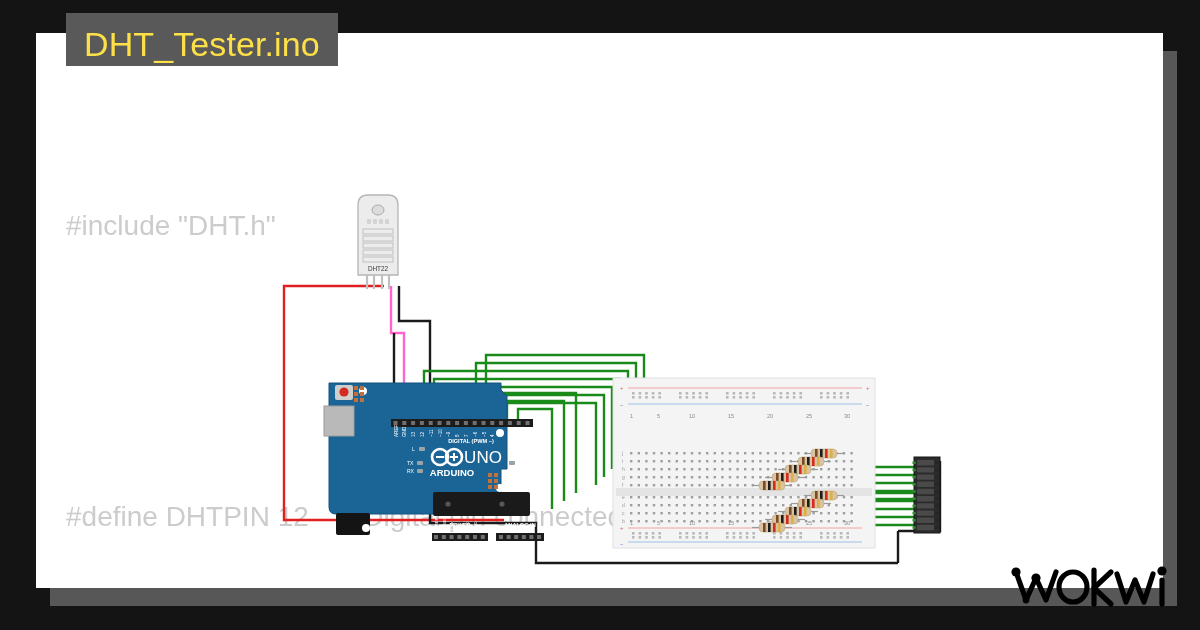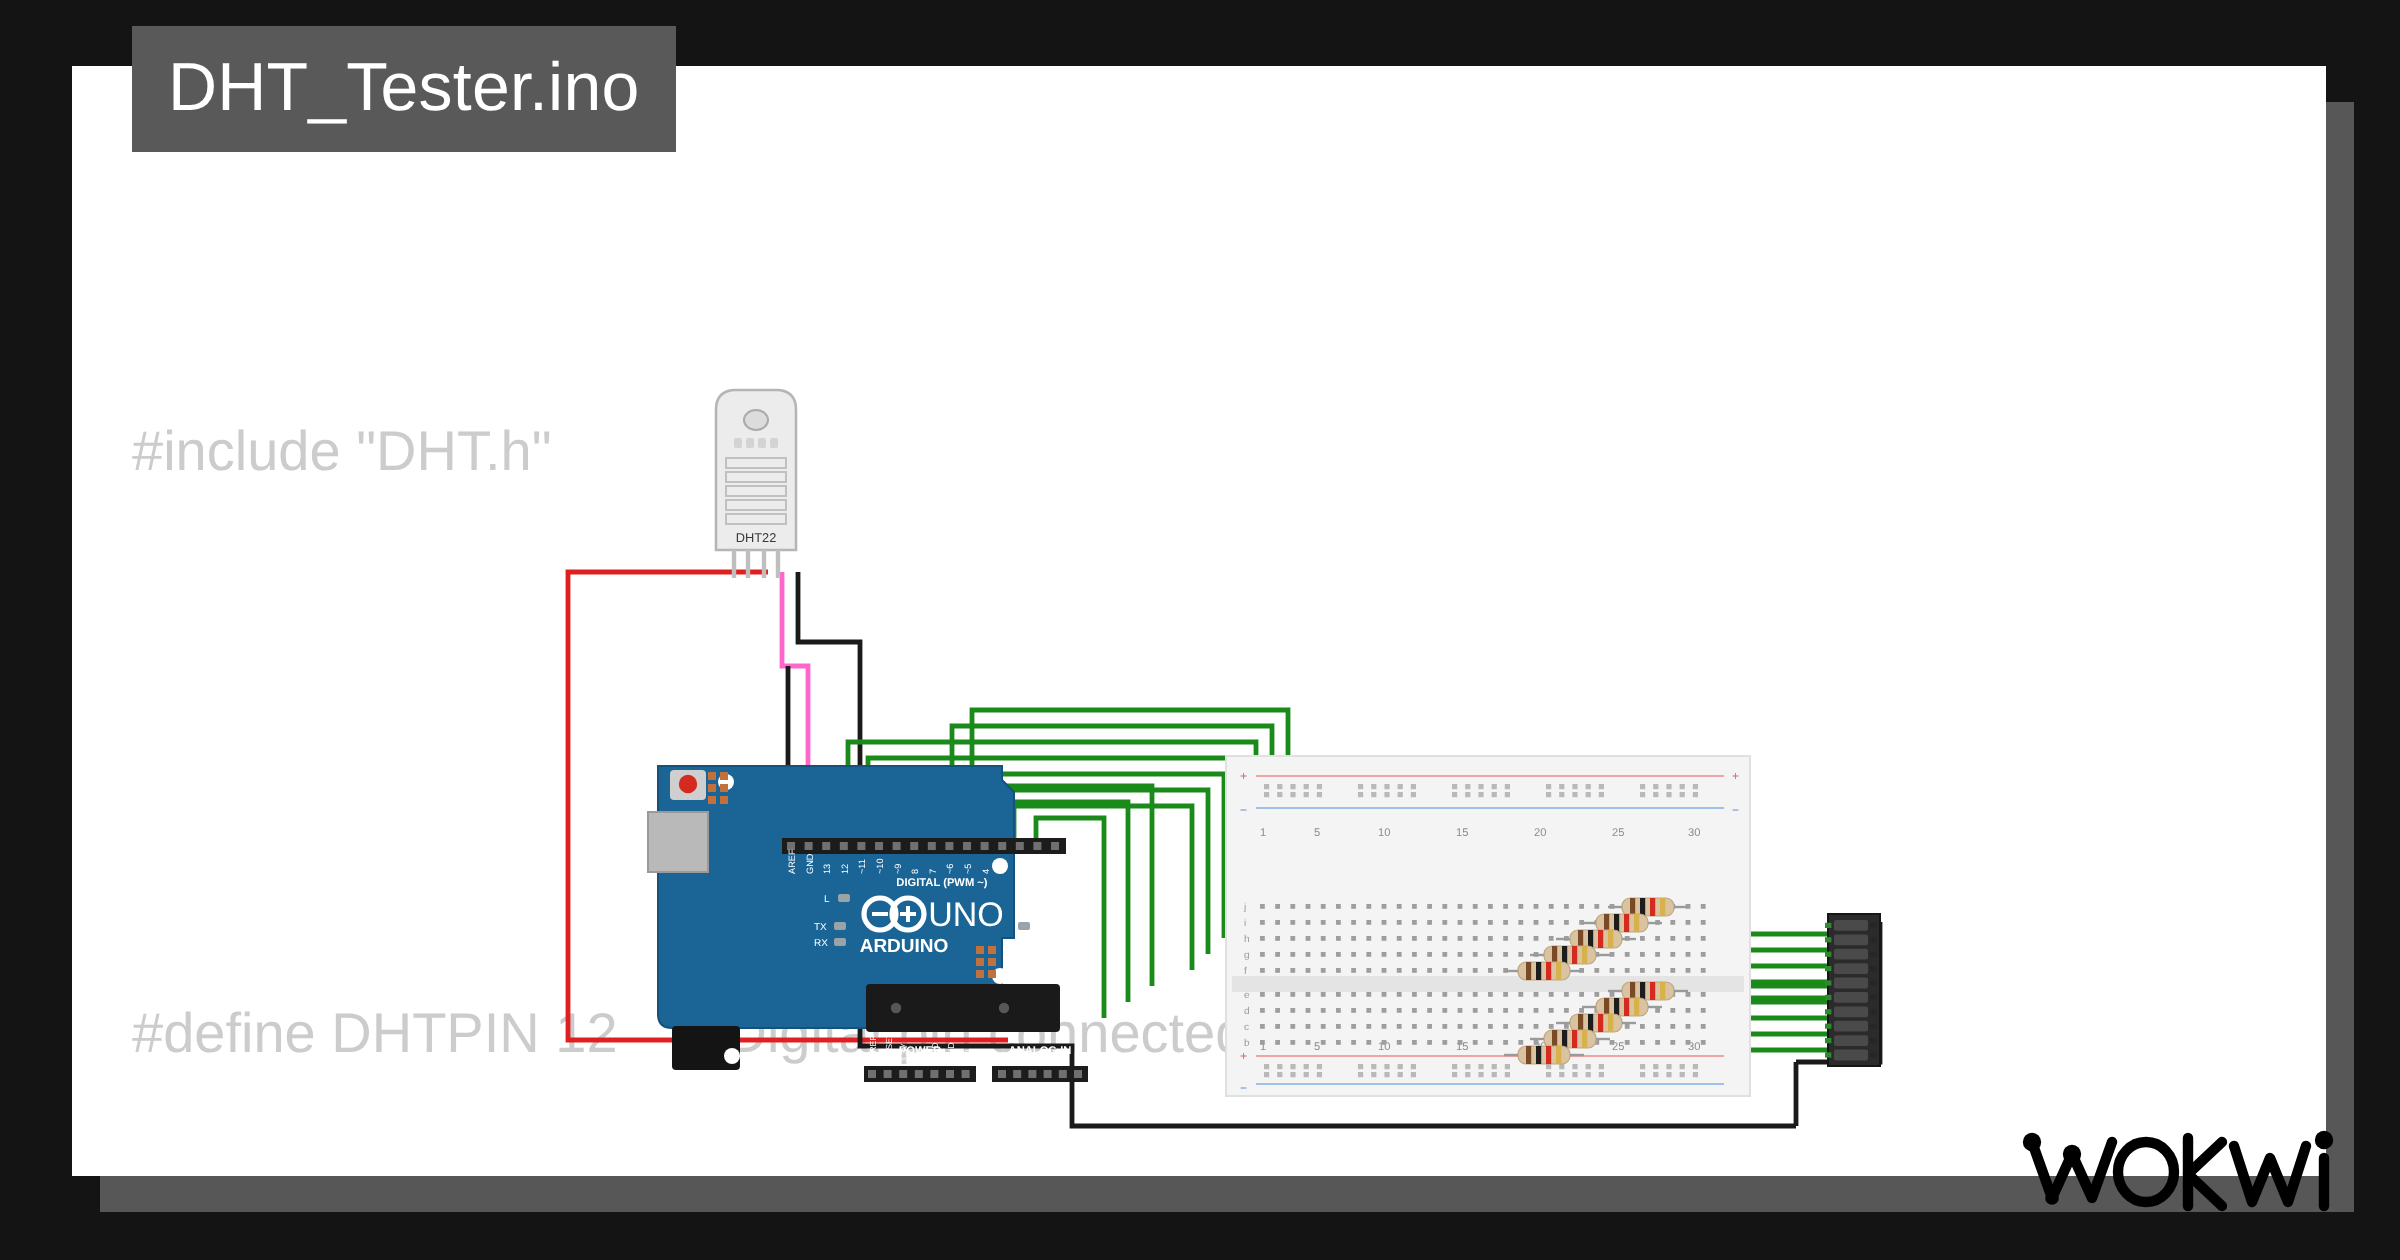--- a/index.html
+++ b/index.html
@@ -16,24 +16,24 @@
     position:absolute;left:36px;top:33px;width:1127px;height:555px;
     background:#ffffff;
     box-shadow:14px 18px 0 0 #575757;
   }
   .card-clip{position:absolute;inset:0;overflow:hidden;}
 
   
   .title-tab{
     position:absolute;left:66px;top:13px;
     background:#595959;
-    color:#ffffff;
+    color:#fde047;
     font-size:34px;
     line-height:1;
-    padding:14px 18px 15px 18px;
+    padding:14px 18px 5px 18px;
     letter-spacing:.1px;
     white-space:nowrap;
     z-index:40;
   }
 
   
   .code{
     position:absolute;left:30px;top:72px;
     width:1080px;
     color:#cccccc;

